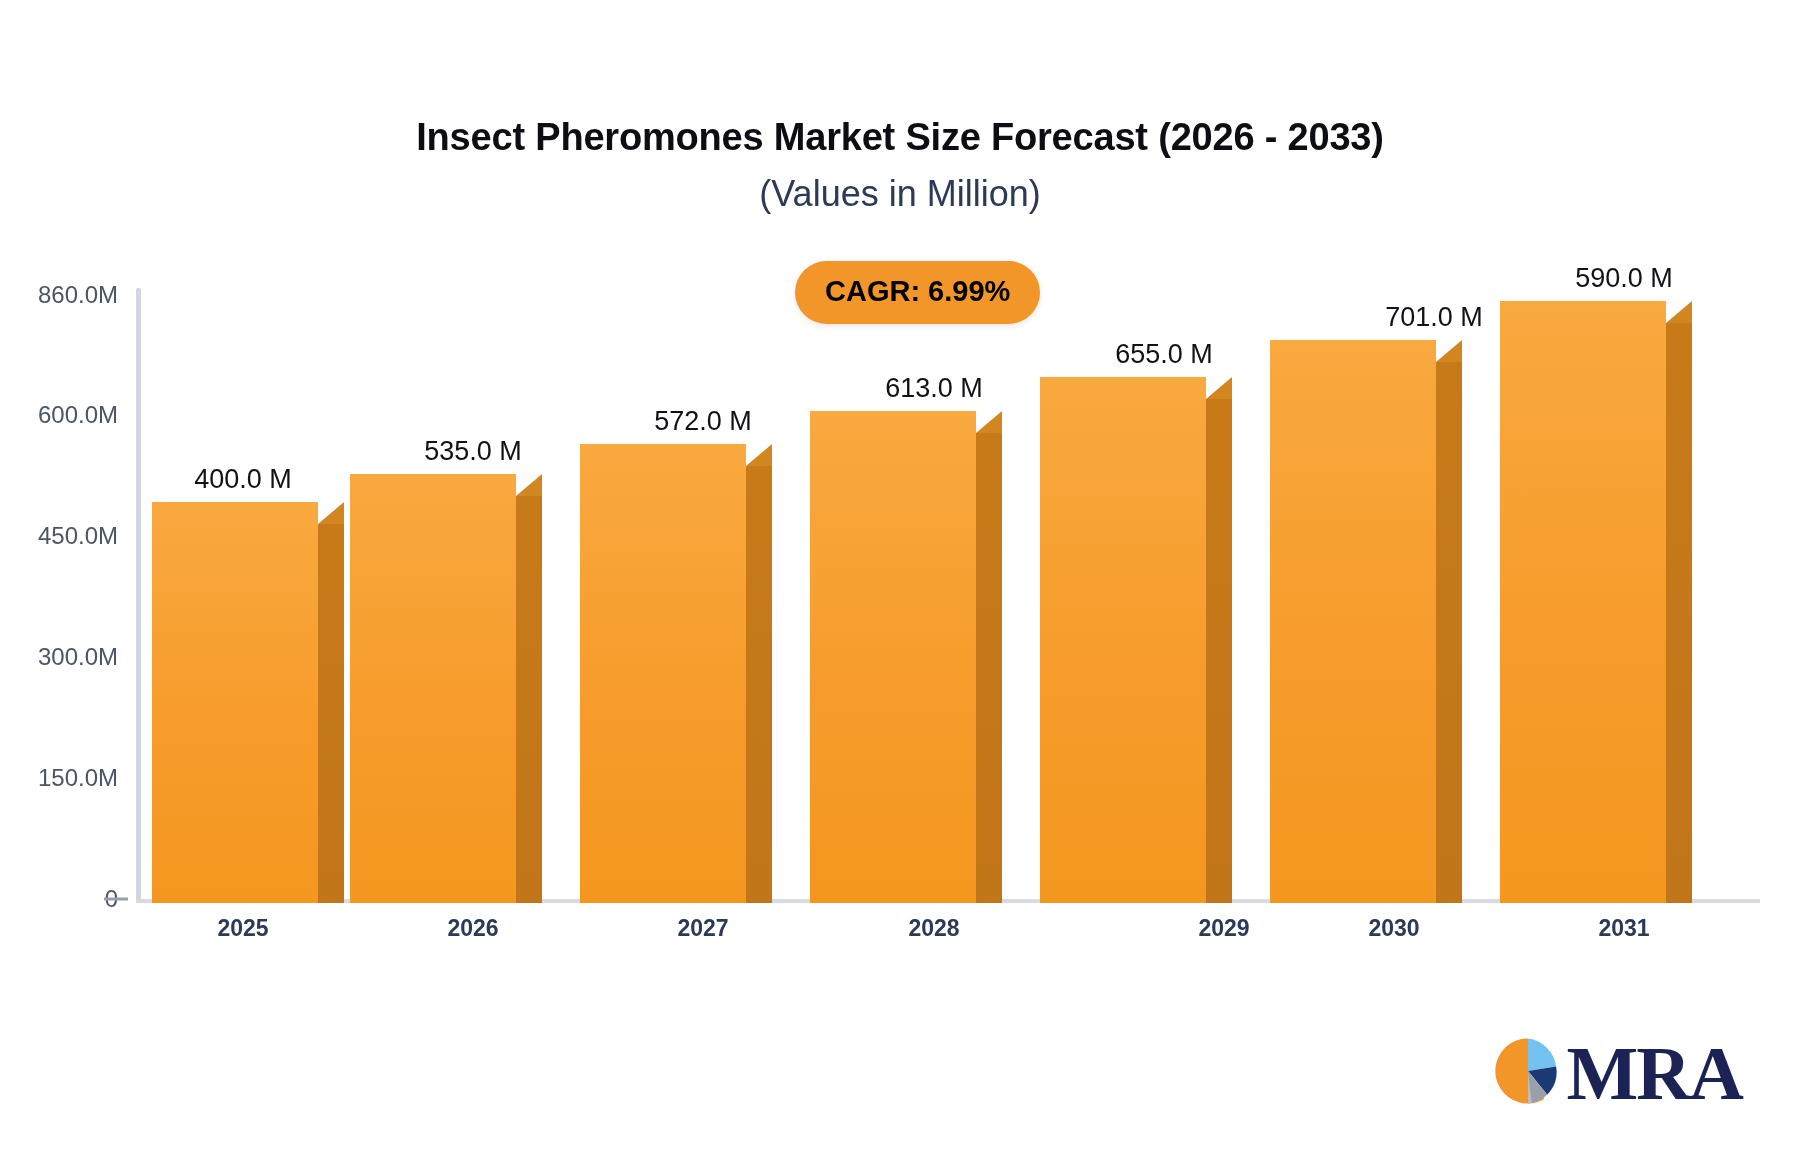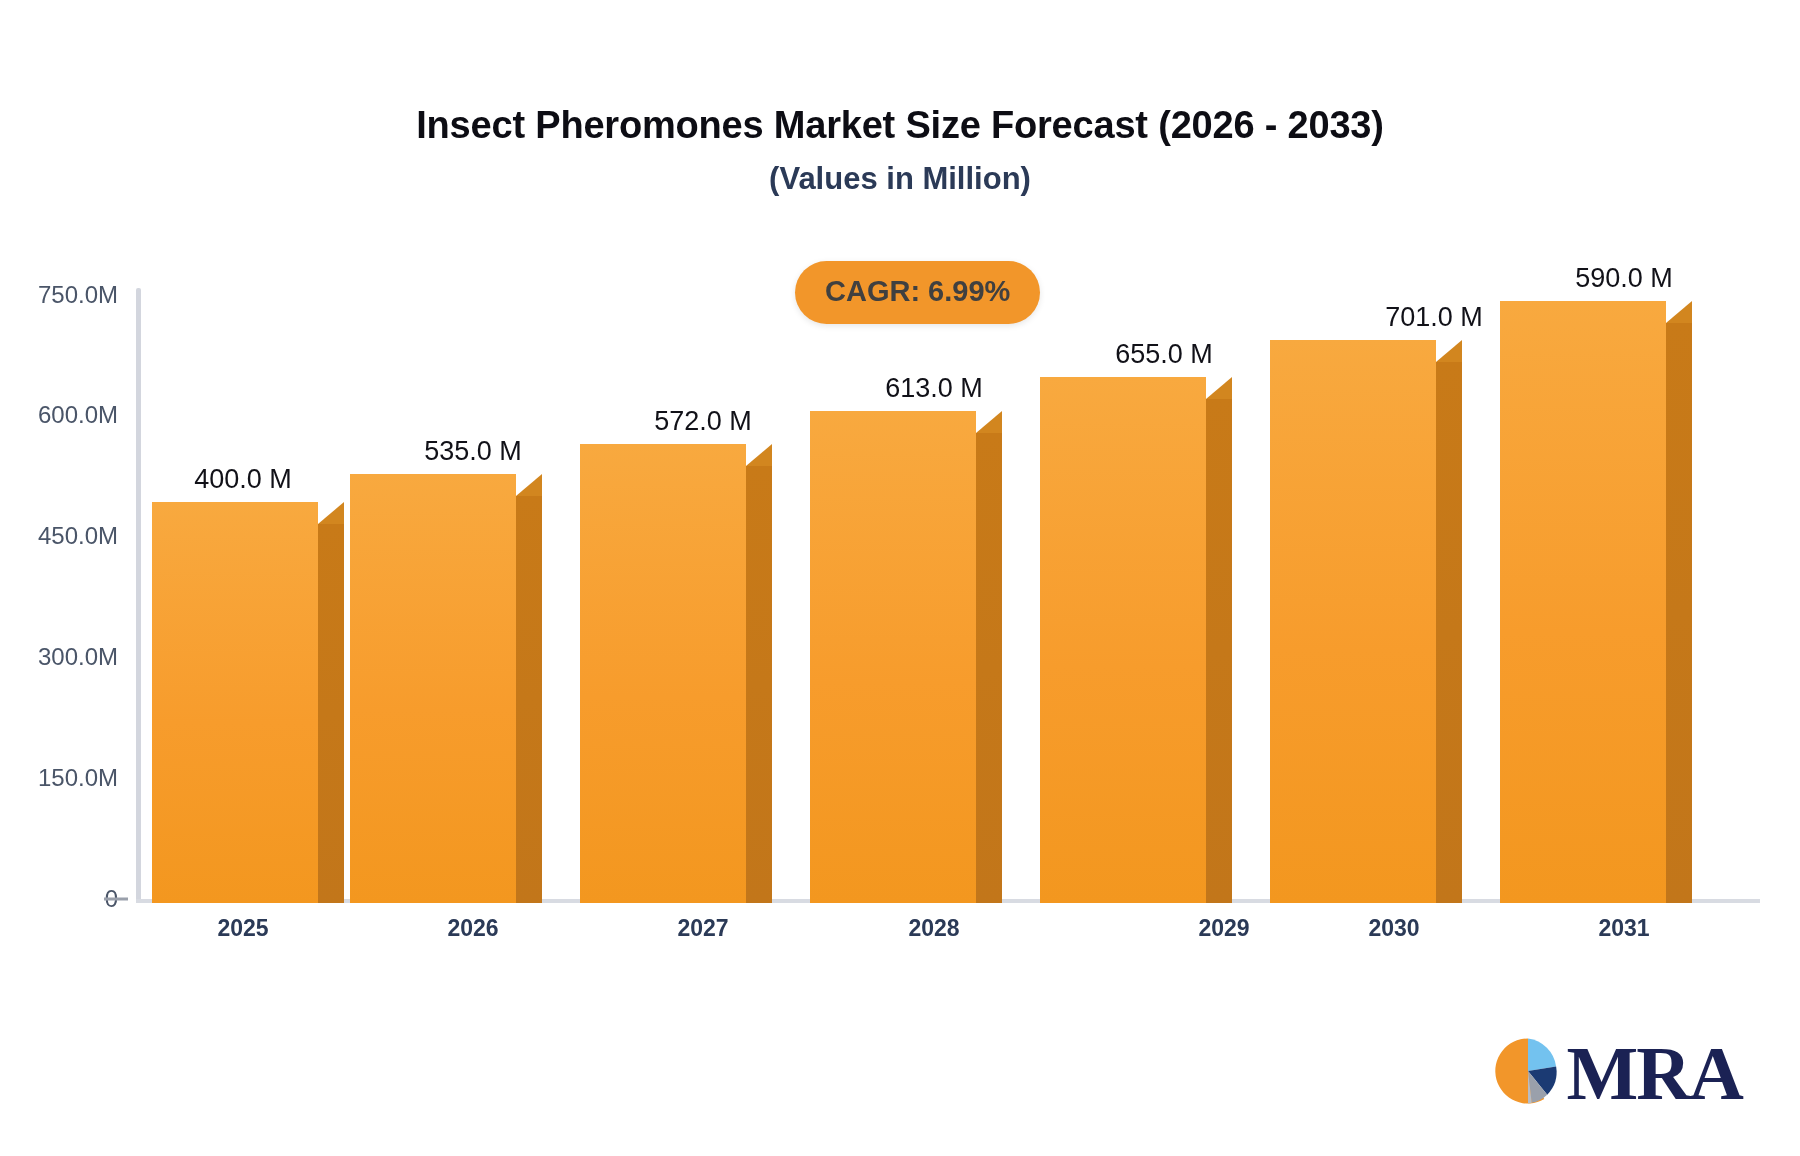--- a/index.html
+++ b/index.html
@@ -31,25 +31,26 @@
     width: 1800px;
     text-align: center;
   }
   .chart-title {
     font-size: 38px;
     font-weight: bold;
     color: #0d0d14;
     letter-spacing: -0.2px;
     line-height: 1.15;
     white-space: nowrap;
+    margin-top: 12px;
   }
   .chart-subtitle {
     margin-top: 12px;
-    font-size: 31px;
-    font-weight: bold;
+    font-size: 36px;
+    font-weight: normal;
     color: #2b3a57;
     line-height: 1.2;
     white-space: nowrap;
   }
 
   .y-axis-line {
     position: absolute;
     left: 136px;
     top: 288px;
     width: 5px;
@@ -144,21 +145,21 @@
   }
 
   
   .cagr-badge {
     position: absolute;
     left: 795px;
     top: 261px;
     padding: 14px 30px 16px 30px;
     background: #f2962a;
     border-radius: 36px;
-    color: #404040;
+    color: #000000;
     font-size: 29px;
     font-weight: bold;
     white-space: nowrap;
     box-shadow: 0 2px 6px rgba(0,0,0,0.10);
   }
 
   
   .logo {
     position: absolute;
     right: 58px;
@@ -183,21 +184,21 @@
 
   <div class="title-block">
     <div class="chart-title">Insect Pheromones Market Size Forecast (2026 - 2033)</div>
     <div class="chart-subtitle">(Values in Million)</div>
   </div>
 
   <div class="y-axis-line"></div>
   <div class="x-axis-line"></div>
 
   <div class="y-labels-col">
-    <div class="y-label" style="top:295px;">750.0M</div>
+    <div class="y-label" style="top:295px;">860.0M</div>
     <div class="y-label" style="top:415px;">600.0M</div>
     <div class="y-label" style="top:536px;text-align:center;">450.0M</div>
     <div class="y-label" style="top:657px;">300.0M</div>
     <div class="y-label" style="top:778px;">150.0M</div>
     <div class="y-label" style="top:899px;">0</div>
     <div class="y-tick-dash" style="top:899px;"></div>
   </div>
 
   <div class="bars-layer">
 

